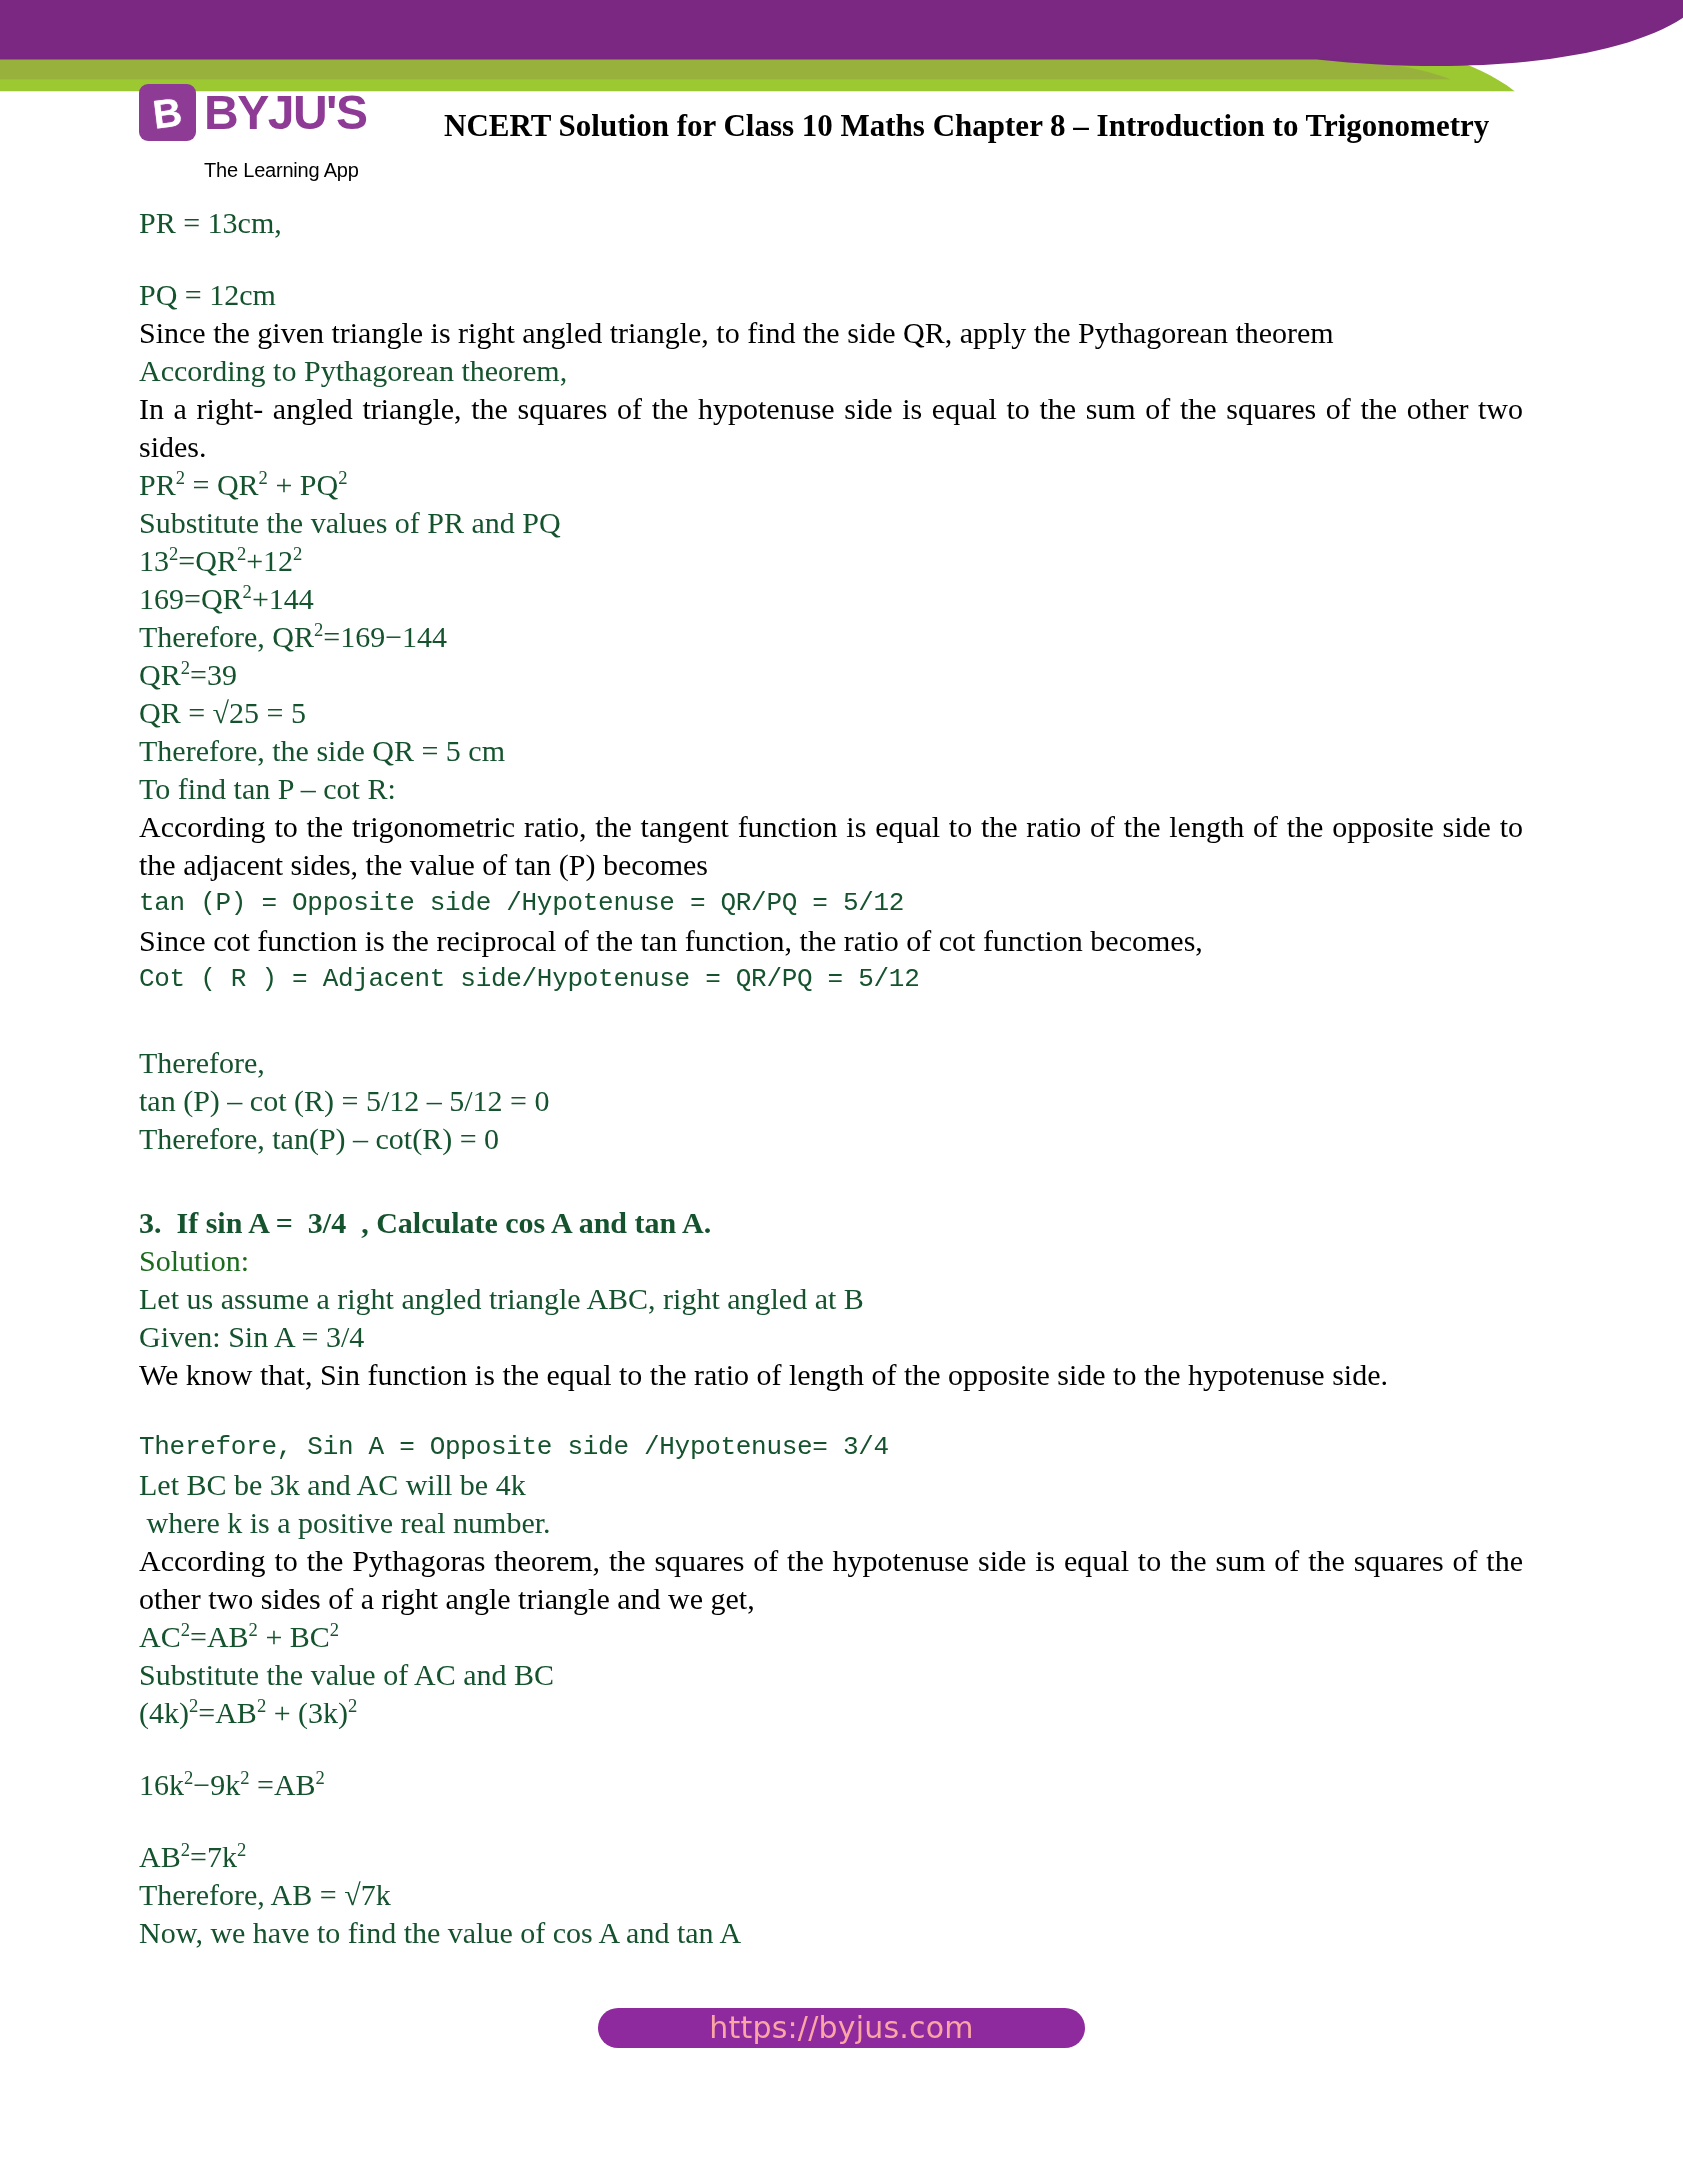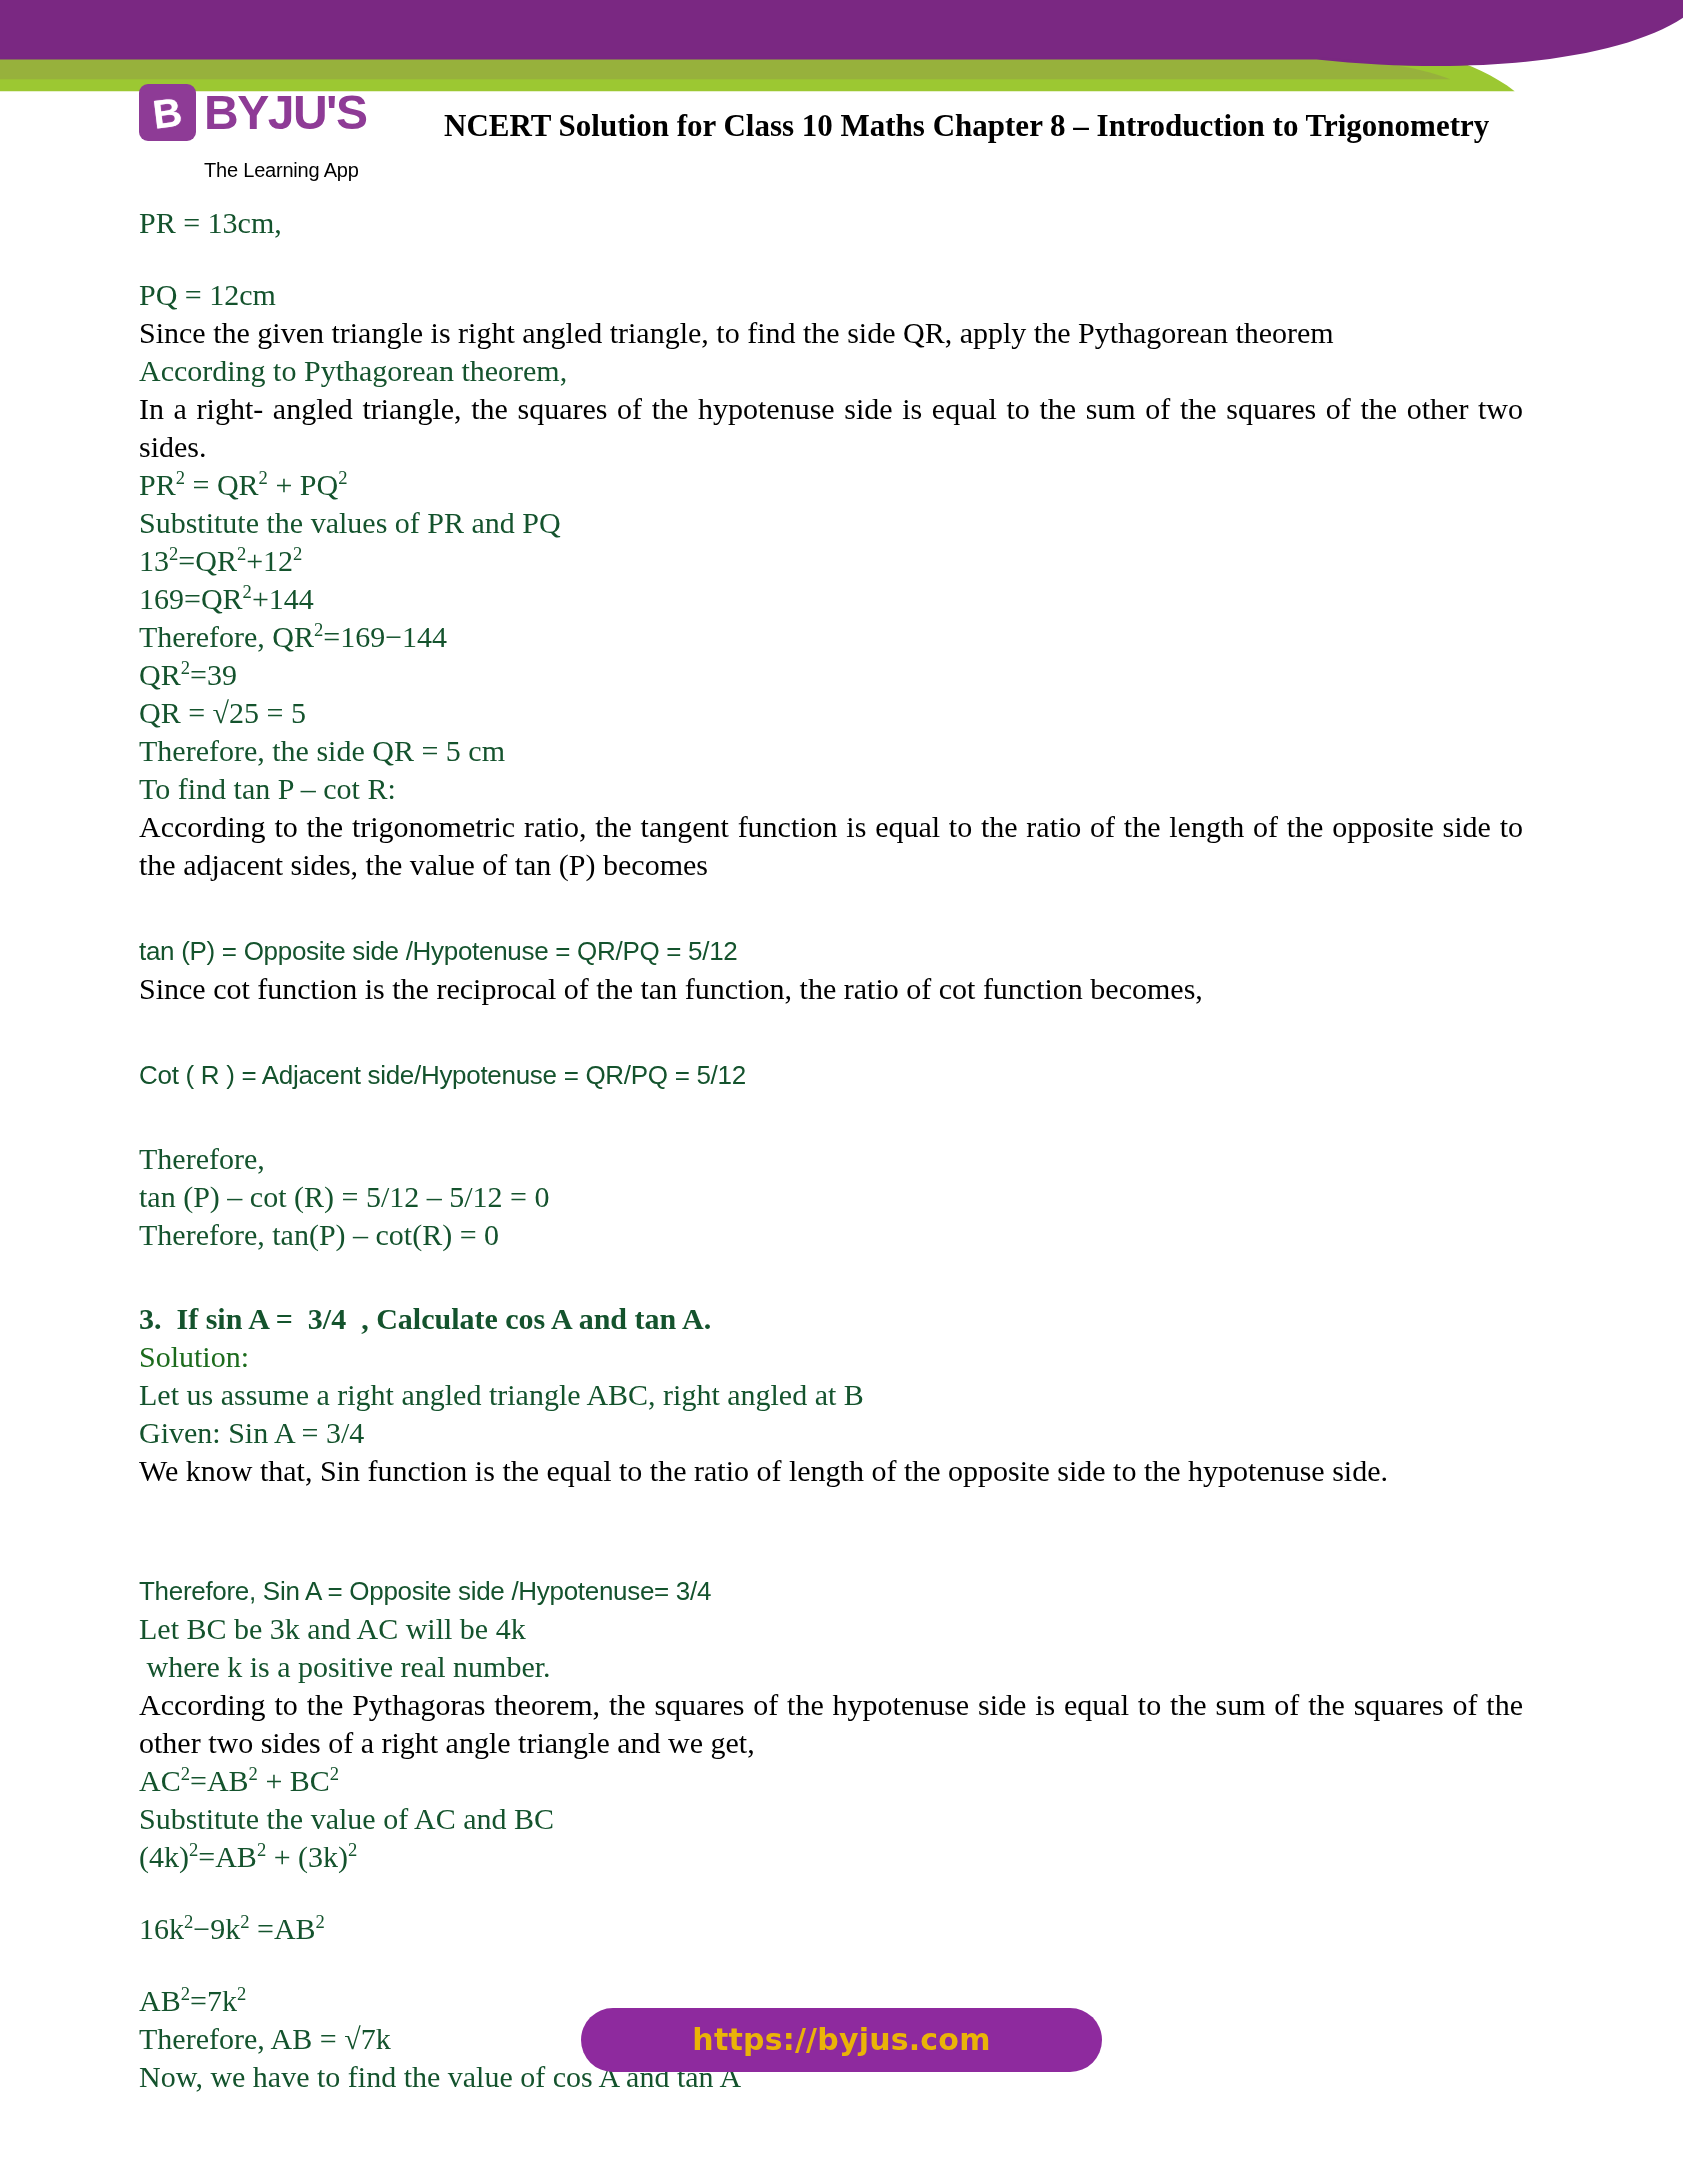--- a/index.html
+++ b/index.html
@@ -118,25 +118,24 @@
 
   .para {
     font-size: 30px;
     line-height: 38px;
     color: #000000;
     text-align: justify;
     text-justify: inter-word;
   }
 
   .sans {
-    font-family: Liberation Sans, sans-serif;
+    font-family: Liberation Mono, monospace;
     font-size: 26px;
     line-height: 38px;
     letter-spacing: -0.3px;
-    margin-top: 48px;
   }
 
   .bold { font-weight: bold; }
 
   .green { color: #1c6b1c; }
   .gap-md { height: 34px; }
   .gap-lg { height: 46px; }
 
   sup {
     font-size: 0.62em;
@@ -148,29 +147,28 @@
   .footer-pill-wrap {
     position: absolute;
     left: 0;
     top: 2008px;
     width: 1683px;
     display: flex;
     justify-content: center;
   }
   .footer-pill {
     background: #8e2a9e;
-    color: #eab308;
+    color: #fca5a5;
     font-family: "DejaVu Sans", "Liberation Sans", sans-serif;
     font-size: 30px;
     line-height: 30px;
-    padding: 17px 111px;
+    padding: 5px 111px;
     border-radius: 34px;
     letter-spacing: 0.2px;
     white-space: nowrap;
-    font-weight: bold;
   }
 </style>
 </head>
 <body>
 
 <div class="header-deco">
   <svg width="1683" height="109" viewBox="0 0 1700 110" xmlns="http://www.w3.org/2000/svg">
 
     <path d="M0,44 L1360,44 C1430,44 1490,62 1530,92 L0,92 Z" fill="#9cc832"></path>
 

